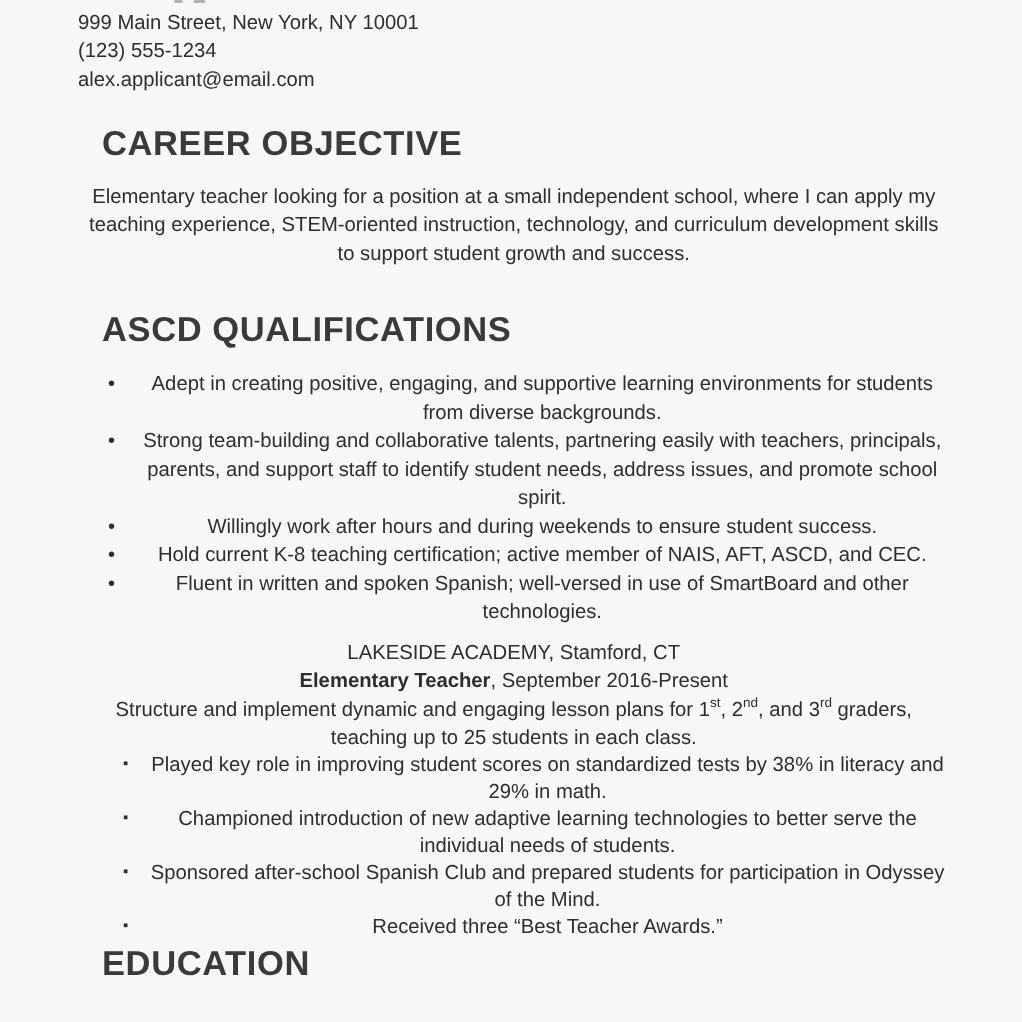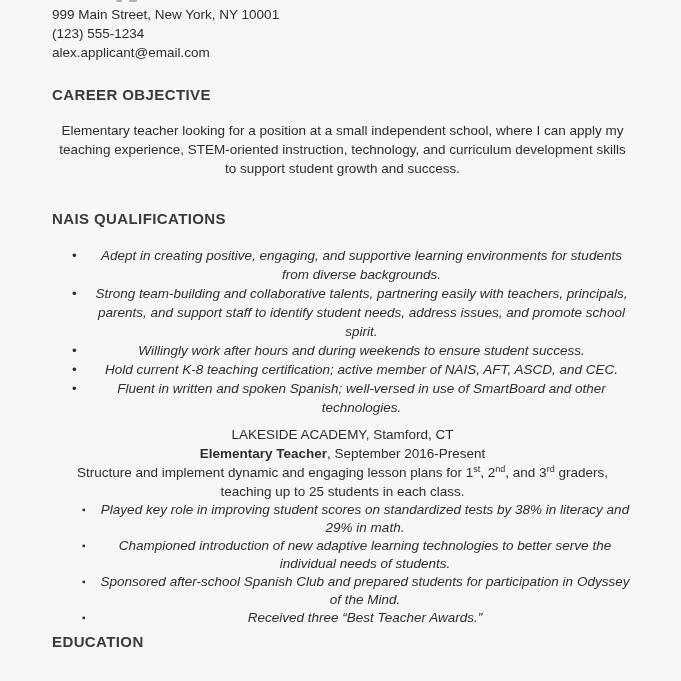--- a/index.html
+++ b/index.html
@@ -23,22 +23,22 @@
     position: absolute; top: 0; height: 2px;
     background: #7a7a7a; opacity: .55; border-radius: 1px;
   }
   .remnant .m1 { left: 116px; width: 6px; }
   .remnant .m2 { left: 129px; width: 8px; }
 
   .contact { padding-top: 5px; }
   .contact-line { font-size: 13.5px; line-height: 19px; }
 
   .section-heading {
-    margin: 0;
-    font-size: 15px;
+    margin: 16px;
+    font-size: 23px;
     line-height: 20px;
     font-weight: 600;
     letter-spacing: 0.4px;
     color: #3a3a3a;
   }
   .h-objective   { margin-top: 23px; }
   .h-quals       { margin-top: 31px; }
   .h-experience  { margin-top: 20px; }
   .h-education   { margin-top: 5px; }
 
@@ -49,21 +49,21 @@
   .bullet-row { display: flex; align-items: flex-start; }
   .bullet-row .marker {
     flex: 0 0 auto;
     font-size: 13.5px; line-height: 19px;
   }
   .round-list { margin-left: 20px; }
   .round-list .marker { width: 18px; }
   .square-list { margin-left: 30px; margin-top: 0; }
   .square-list .marker { width: 15px; font-size: 10px; line-height: 18px; }
   .square-list .body-text { line-height: 18px; }
-  .bullet-row .text { flex: 1 1 auto; font-style: italic; }
+  .bullet-row .text { flex: 1 1 auto; }
 
   .experience-block { margin-top: 8px; }
   .bold { font-weight: 700; }
   sup { font-size: 9px; line-height: 0; vertical-align: super; }
 </style>
 </head>
 <body>
 
 <div class="page">
 
@@ -74,21 +74,21 @@
 
   <div class="contact">
     <div class="contact-line">999 Main Street, New York, NY 10001</div>
     <div class="contact-line">(123) 555-1234</div>
     <div class="contact-line">alex.applicant@email.com</div>
   </div>
 
   <h2 class="section-heading h-objective">CAREER OBJECTIVE</h2>
   <div class="body-text objective-body">Elementary teacher looking for a position at a small independent school, where I can apply my teaching experience, STEM-oriented instruction, technology, and curriculum development skills to support student growth and success.</div>
 
-  <h2 class="section-heading h-quals">NAIS QUALIFICATIONS</h2>
+  <h2 class="section-heading h-quals">ASCD QUALIFICATIONS</h2>
   <div class="bullet-list round-list">
     <div class="bullet-row">
       <span class="marker">•</span>
       <span class="text body-text">Adept in creating positive, engaging, and supportive learning environments for students from diverse backgrounds.</span>
     </div>
     <div class="bullet-row">
       <span class="marker">•</span>
       <span class="text body-text">Strong team-building and collaborative talents, partnering easily with teachers, principals, parents, and support staff to identify student needs, address issues, and promote school spirit.</span>
     </div>
     <div class="bullet-row">

